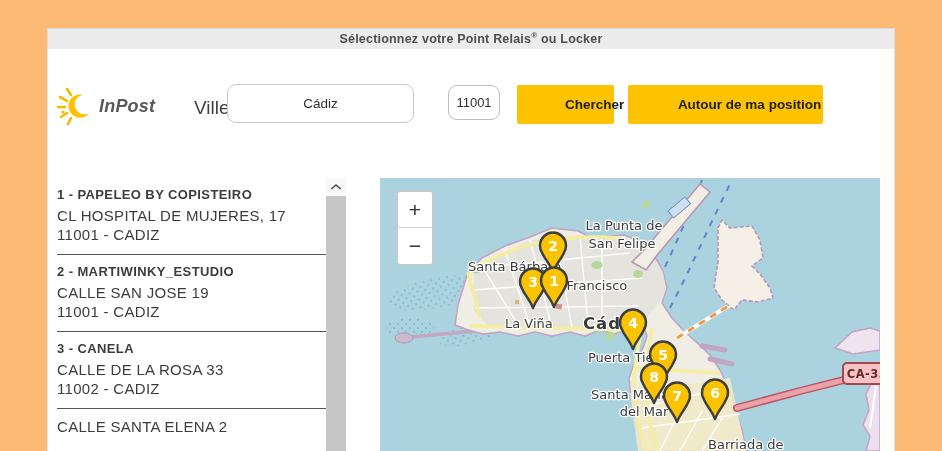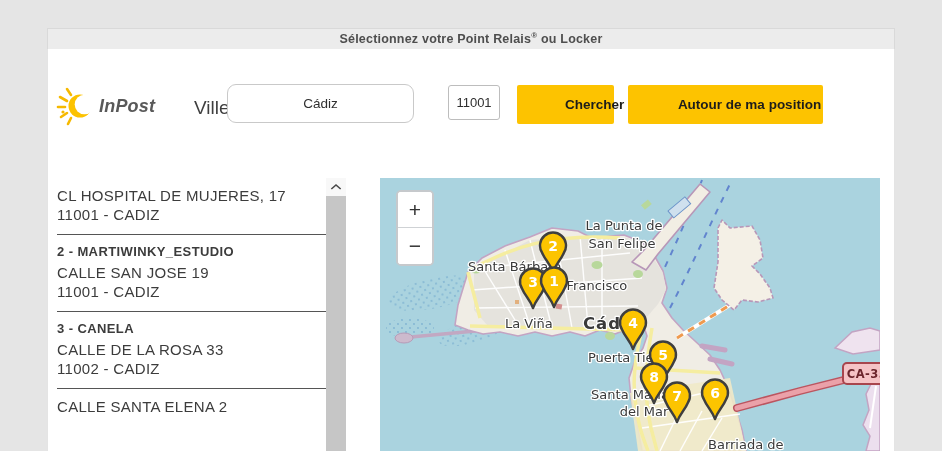--- a/index.html
+++ b/index.html
@@ -1,39 +1,39 @@
 <!DOCTYPE html>
 <html><head>
 <meta charset="utf-8">
 <style>
   * { box-sizing: border-box; margin: 0; padding: 0; }
   html,body { width: 942px; height: 451px; background:#fff; overflow:hidden;
               font-family:"Liberation Sans", sans-serif; }
-  #stage { position:relative; width:942px; height:451px; background:#e5e5e5; overflow:hidden; }
+  #stage { position:relative; width:942px; height:451px; background:#fdba74; overflow:hidden; }
 
   
   .widget-body { position:absolute; left:47px; top:49px; width:848px; height:402px;
                  background:#fff; border-left:1px solid #e4e4e4; border-right:1px solid #e4e4e4; }
   .header-bar { position:absolute; left:47px; top:28px; width:848px; height:22px;
                 background:#ececec; border:1px solid #d9d9d9;
                 display:flex; align-items:center; justify-content:center;
                 font-size:12.5px; font-weight:bold; color:#4e4e4e; letter-spacing:.2px; }
   .header-bar sup { font-size:8px; vertical-align:super; line-height:0; }
 
   
   .logo { position:absolute; left:55px; top:81px; display:flex; align-items:center;font-style:italic; }
   .logo-text { font-size:18px; font-weight:bold; color:#595959; letter-spacing:.2px; }
   .fld-label { position:absolute; font-size:19px; color:#3f3f3f; }
   .lbl-ville { left:194px; top:97px; }
   .lbl-cp    { left:422px; top:98px;margin-left:41px; }
   .inp { position:absolute; border:1px solid #c9c9c9; border-radius:9px; background:#fff;
          text-align:center; font-size:13.5px; color:#2f2f2f; outline:none;
          font-family:"Liberation Sans", sans-serif; }
   .inp-ville { left:227px; top:84px; width:187px; height:39px; }
-  .inp-cp    { left:448px; top:85px; width:52px; height:35px; border-radius:3px; font-size:13px; border-color:#bdbdbd; }
+  .inp-cp    { left:448px; top:85px; width:52px; height:35px; border-radius:9px; font-size:13px; border-color:#bdbdbd; }
   .btn { position:absolute; background:#fdc300; border:none; border-radius:2px;
          font-size:13.5px; font-weight:bold; color:#1d1d1b; cursor:pointer;
          font-family:"Liberation Sans", sans-serif;padding-left:48px; }
   .btn-search { left:517px; top:85px; width:97px;  height:39px; }
   .btn-near   { left:628px; top:85px; width:195px; height:39px; }
 
   
   .list { position:absolute; left:57px; top:178px; width:269px; color:#3c3c3c; }
   .list-item { padding:8px 0 10px 0; border-bottom:1px solid #555; }
   .list-item:last-child { border-bottom:none; }
@@ -93,20 +93,21 @@
 
   <label class="fld-label lbl-ville">Ville</label>
   <input class="inp inp-ville" type="text" value="Cádiz" style="">
   <label class="fld-label lbl-cp">CP</label>
   <input class="inp inp-cp" type="text" value="11001" style="">
   <button class="btn btn-search">Chercher</button>
   <button class="btn btn-near">Autour de ma position</button>
 
   <div class="list">
     <div class="list-item">
+      <div class="item-title">1 - PAPELEO BY COPISTEIRO</div>
       <div class="item-line">CL HOSPITAL DE MUJERES, 17</div>
       <div class="item-line">11001 - CADIZ</div>
     </div>
     <div class="list-item">
       <div class="item-title">2 - MARTIWINKY_ESTUDIO</div>
       <div class="item-line">CALLE SAN JOSE 19</div>
       <div class="item-line">11001 - CADIZ</div>
     </div>
     <div class="list-item">
       <div class="item-title">3 - CANELA</div>

